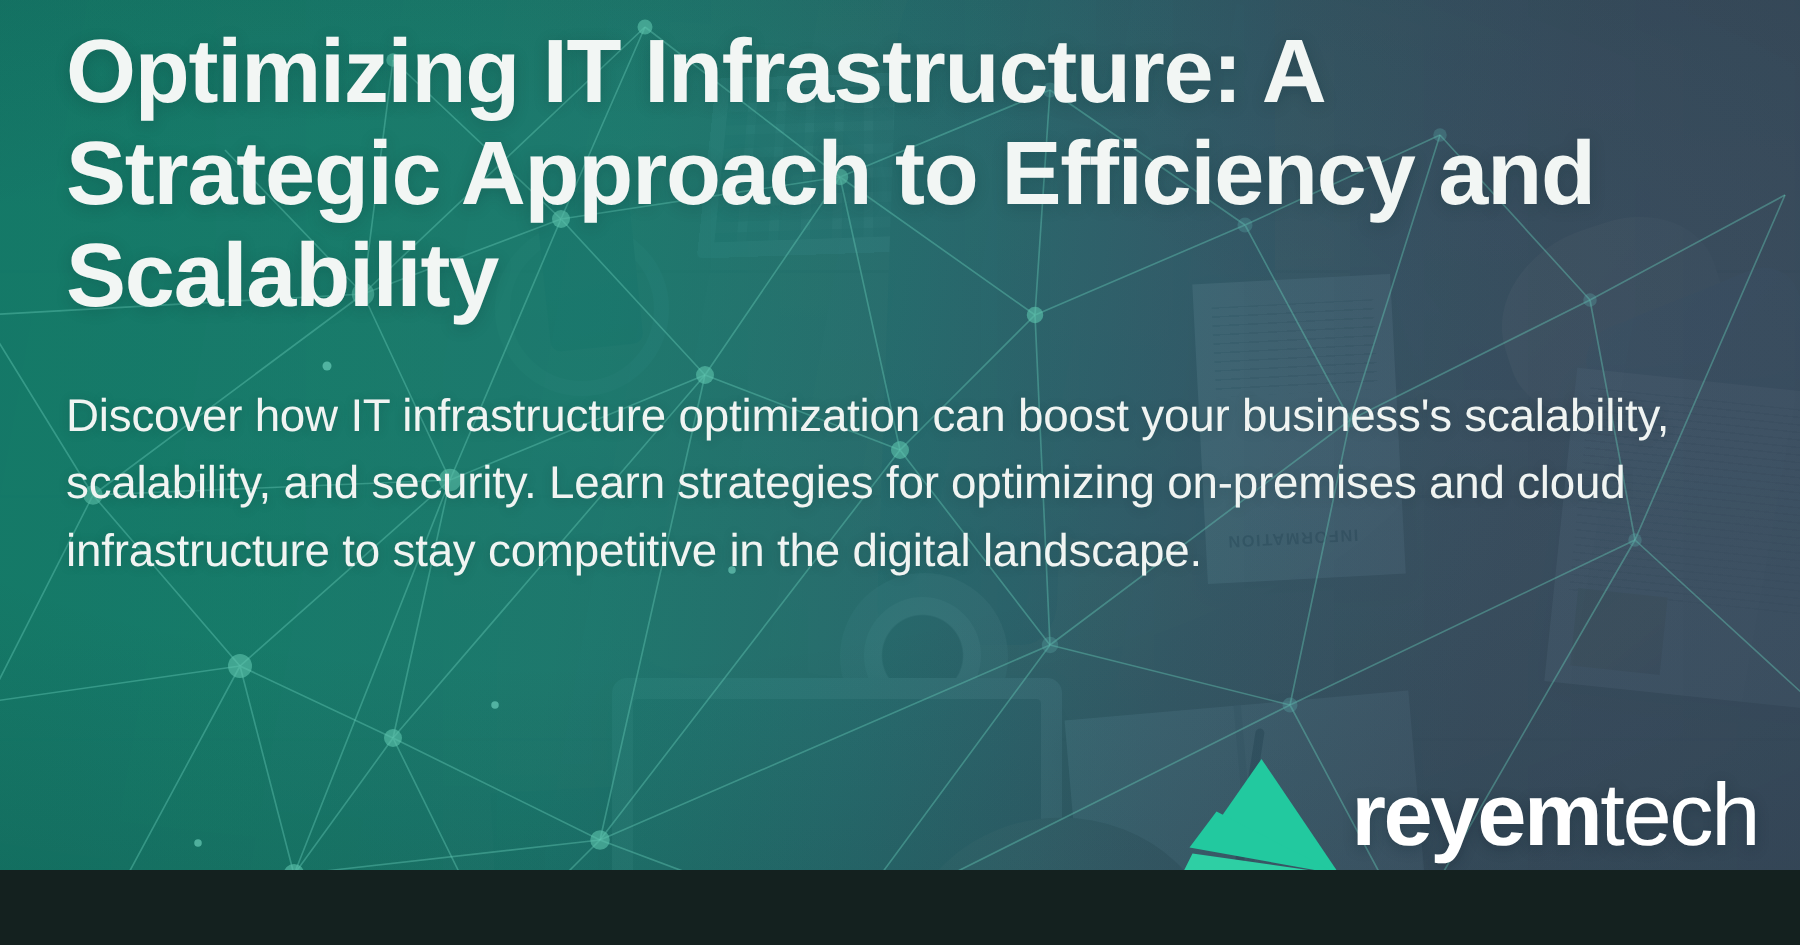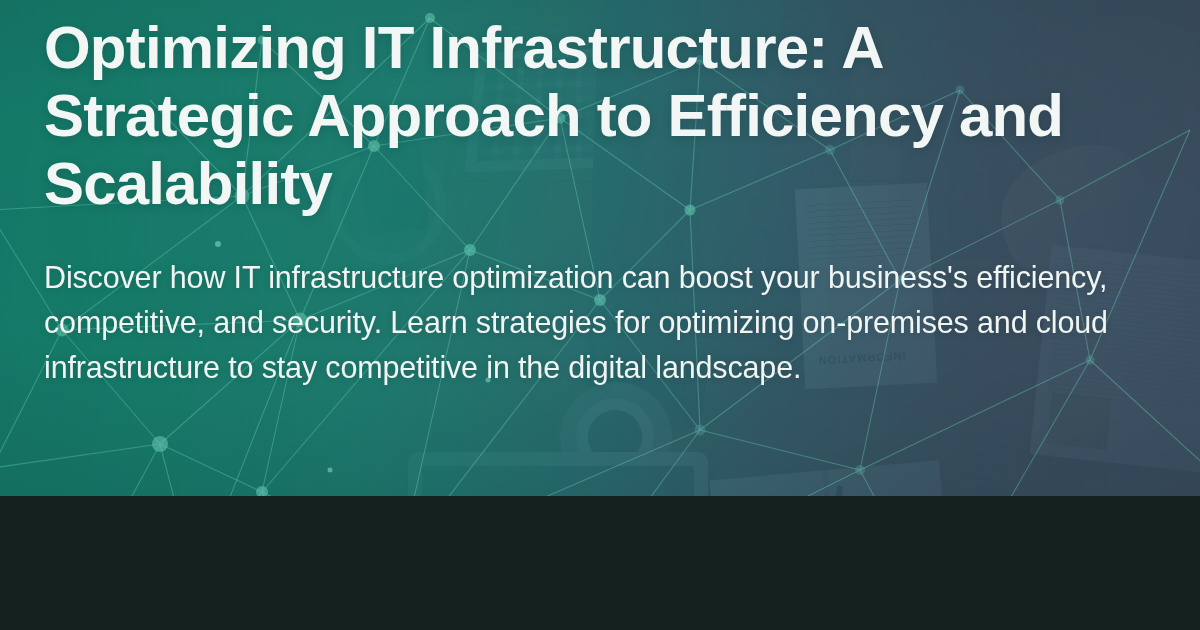--- a/index.html
+++ b/index.html
@@ -7,21 +7,21 @@
     padding: 0;
     background: #14211f;
   }
   body {
     font-family: "Liberation Sans", sans-serif;
   }
 
   #card {
     position: relative;
     width: 1200px;
-    height: 496px;
+    height: 580px;
     overflow: hidden;
     background: #1d4ed8;
   }
 
   
   .photo {
     position: absolute;
     inset: 0;
     overflow: hidden;
   }
@@ -447,21 +447,21 @@
         <circle cx="218" cy="244" r="3"></circle>
         <circle cx="132" cy="562" r="2.5"></circle>
         <circle cx="330" cy="470" r="2.5"></circle>
         <circle cx="488" cy="380" r="2.5"></circle>
       </g>
     </svg>
   </div>
 
   <div class="content">
     <h1 class="title">Optimizing IT Infrastructure: A Strategic Approach to Efficiency and Scalability</h1>
-    <p class="subtitle">Discover how IT infrastructure optimization can boost your business's efficiency, competitive, and security. Learn strategies for optimizing on-premises and cloud infrastructure to stay competitive in the digital landscape.</p>
+    <p class="subtitle">Discover how IT infrastructure optimization can boost your business's scalability, scalability, and security. Learn strategies for optimizing on-premises and cloud infrastructure to stay competitive in the digital landscape.</p>
   </div>
 
   <div class="logo">
     <div class="logo-row">
       <div class="logo-mark">
         <svg width="108" height="80" viewBox="0 0 108 80" xmlns="http://www.w3.org/2000/svg">
           <polygon points="52,1 20,47 104,78" fill="#22c99f"></polygon>
           <polygon points="22,36 4,60 104,78" fill="#22c99f"></polygon>
           <polygon points="6,64 0,76 104,78" fill="#2ecfa4"></polygon>
         </svg>

